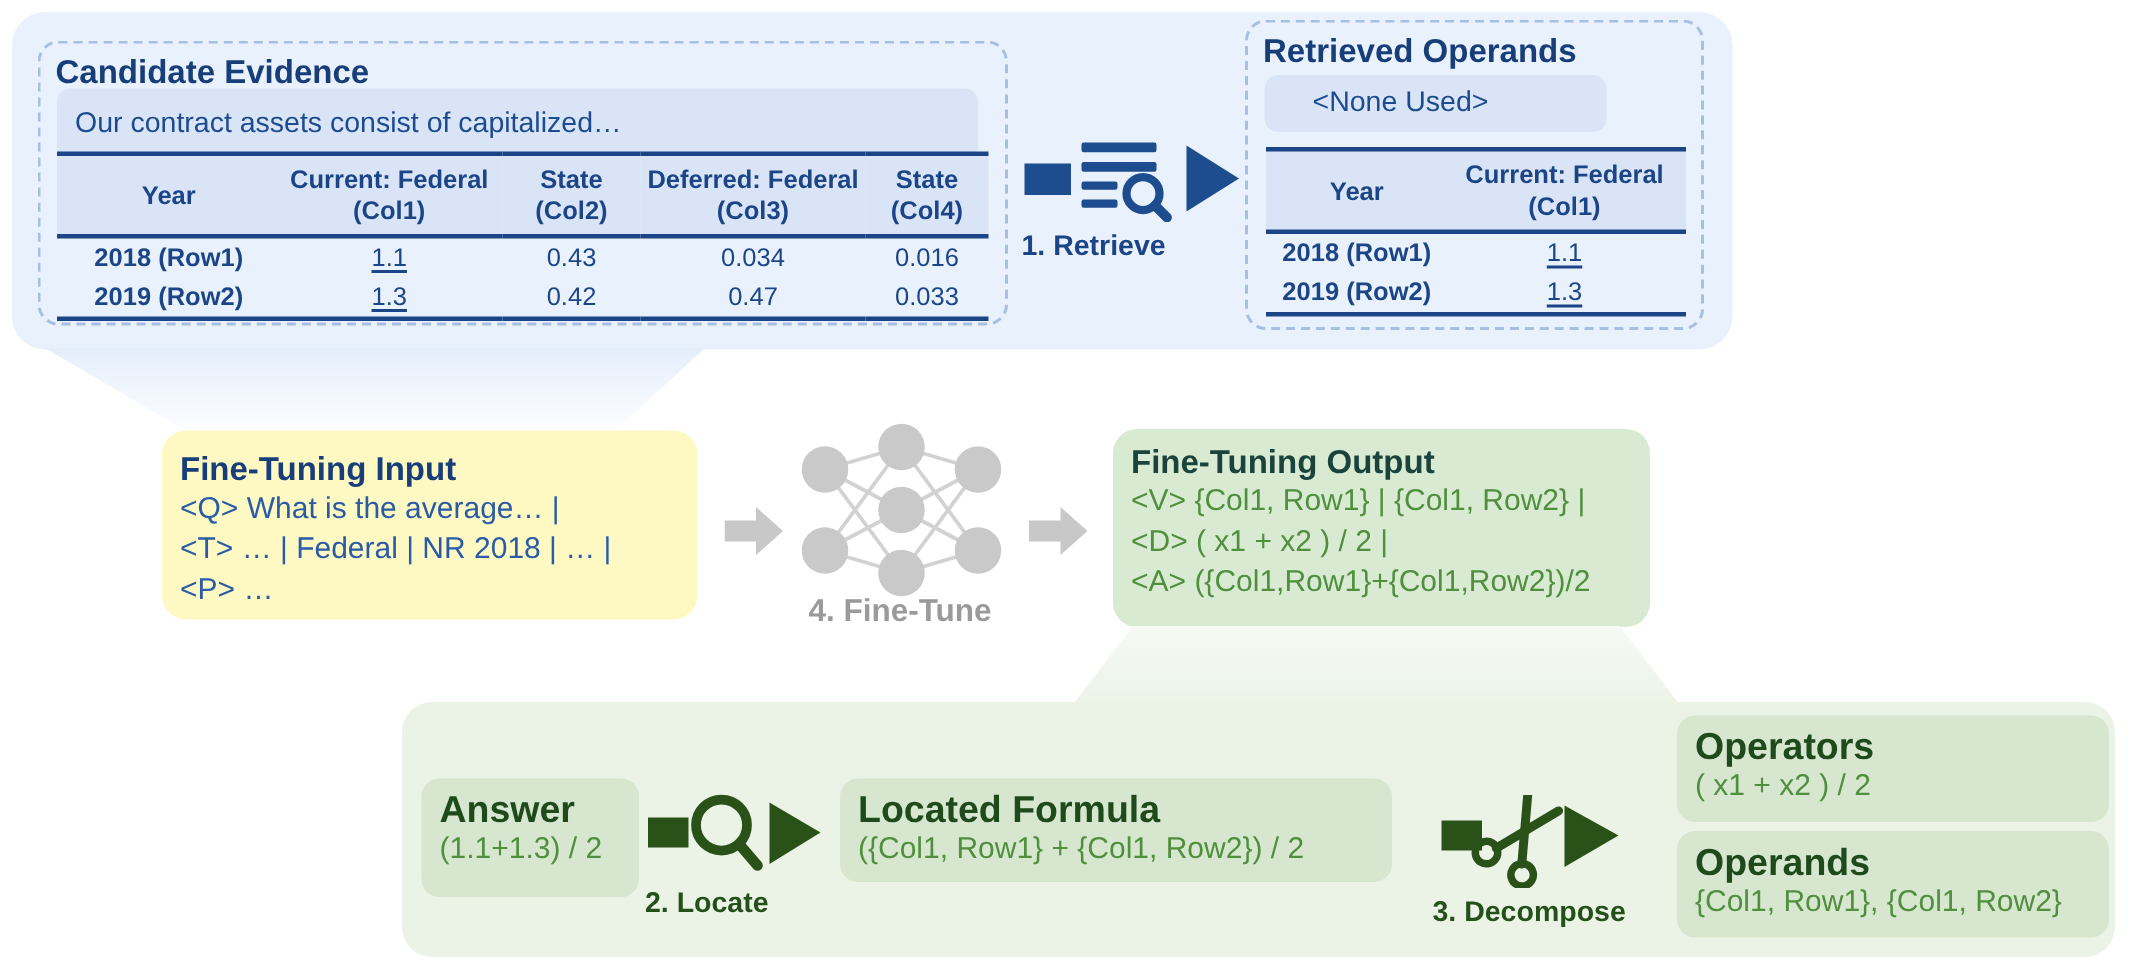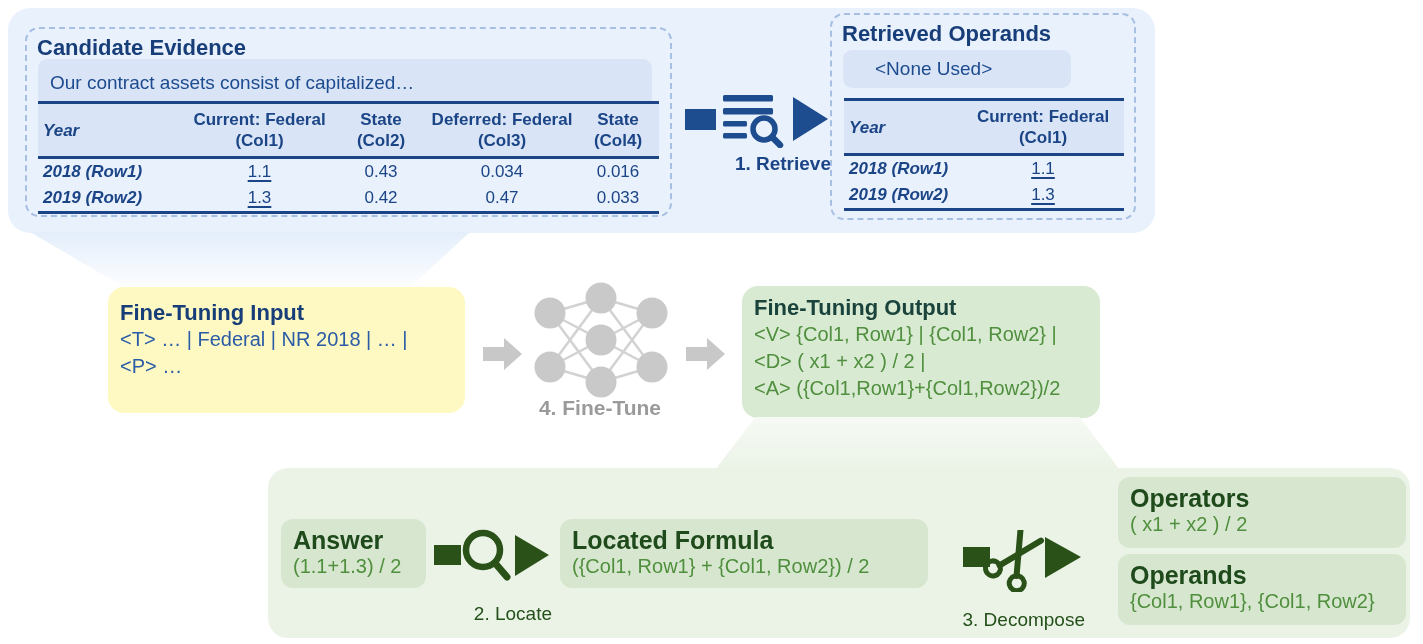--- a/index.html
+++ b/index.html
@@ -24,29 +24,29 @@
   .candidate .snippet { left:11px; top:30px; width:614px; height:48px; }
   .retrieved .snippet { left:11px; top:35px; width:228px; height:38px;padding-left:32px; }
 
   table.evt { border-collapse:collapse; table-layout:fixed; position:absolute;
               border-top:3px solid #1b4586; border-bottom:3px solid #1b4586; }
   .candidate table.evt { left:11px; top:72px; width:621px; }
   .retrieved table.evt { left:12px; top:83px; width:280px; }
   table.evt thead th { background:#d9e4f6; border-bottom:3px solid #1b4586;
               font-size:17px; font-weight:bold; color:#1b4586; line-height:21px;
               padding:5px 2px; text-align:center; vertical-align:middle; }
-  table.evt th.l, table.evt td.l { text-align:left; padding-left:5px;font-style:italic; }
+  table.evt th.l, table.evt td.l { text-align:center; padding-left:5px; }
   table.evt td { font-size:17px; color:#1b4586; text-align:center; padding:3px 2px; }
   table.evt td.yr { font-weight:bold; }
   .und { text-decoration:underline; text-underline-offset:3px; text-decoration-thickness:2px; }
 
   
-  .step { position:absolute; text-align:right; }
+  .step { position:absolute; text-align:left; }
   .step-label-blue  { font-size:19px; font-weight:bold; color:#1b4586; margin-top:1px; }
-  .step-label-green { font-size:19px; font-weight:normal; color:#24501a; margin-top:13px; }
+  .step-label-green { font-size:19px; font-weight:bold; color:#24501a; margin-top:1px; }
 
   
   .card { position:absolute; border-radius:16px; }
   .ft-input  { left:108px; top:287px; width:357px; height:126px; background:#fef9c3; padding:13px 0 0 12px; }
   .ft-output { left:742px; top:286px; width:358px; height:132px; background:#d9ead3; padding:9px 0 0 12px; }
   .card-title-blue  { font-size:22px; font-weight:bold; color:#173e78; line-height:26px; }
   .card-title-green { font-size:22px; font-weight:bold; color:#1a433c; line-height:26px; }
   .ft-line-blue  { font-size:20px; color:#2a5ba6; line-height:27px; white-space:nowrap; }
   .ft-line-green { font-size:20px; color:#4f8f3d; line-height:27px; white-space:nowrap; }
 
@@ -58,21 +58,21 @@
   .tail-green { position:absolute; left:715px; top:417px; width:405px; height:53px;
                 background:linear-gradient(180deg,#f6faf4 0%, #ebf3e7 100%);
                 clip-path:polygon(10% 0, 90% 0, 100% 100%, 0 100%); }
 
   
   .panel-green { position:absolute; left:268px; top:468px; width:1142px; height:170px;
                  background:#ebf3e7; border-radius:20px; }
   .card-green { position:absolute; background:#d7e7cf; border-radius:12px; padding:8px 0 0 12px; }
   .g-title { font-size:25px; font-weight:bold; color:#1f4a1c; line-height:26px; }
   .g-body  { font-size:20px; color:#4f8f3d; line-height:26px; white-space:nowrap; }
-  .answer    { left:281px;  top:519px; width:145px; height:69px; }
+  .answer    { left:281px;  top:519px; width:145px; height:79px; }
   .located   { left:560px;  top:519px; width:368px; height:69px; }
   .operators { left:1118px; top:477px; width:288px; height:71px; }
   .operands  { left:1118px; top:554px; width:288px; height:71px; }
 </style>
 </head>
 <body>
 
 <div class="stage">
 
   <div class="panel-blue"></div>
@@ -155,20 +155,21 @@
         <tr>
           <td class="l yr">2019 (Row2)</td>
           <td><span class="und">1.3</span></td>
         </tr>
       </tbody>
     </table>
   </div>
 
   <div class="card ft-input">
     <div class="card-title-blue">Fine-Tuning Input</div>
+    <div class="ft-line-blue">&lt;Q&gt; What is the average… |</div>
     <div class="ft-line-blue">&lt;T&gt; … | Federal | NR 2018 | … |</div>
     <div class="ft-line-blue">&lt;P&gt; …</div>
   </div>
 
   <svg class="gray-arrow" style="left:483px; top:336px;" width="40" height="36" viewBox="0 0 40 36">
     <path d="M0,11 h21 v-9 l18,16 l-18,16 v-9 h-21 z" fill="#c8c8c8"></path>
   </svg>
   <svg class="nn" width="136" height="118" viewBox="0 0 136 118">
     <g stroke="#d2d2d2" stroke-width="2.5">
       <line x1="17" y1="32" x2="68" y2="17"></line>

